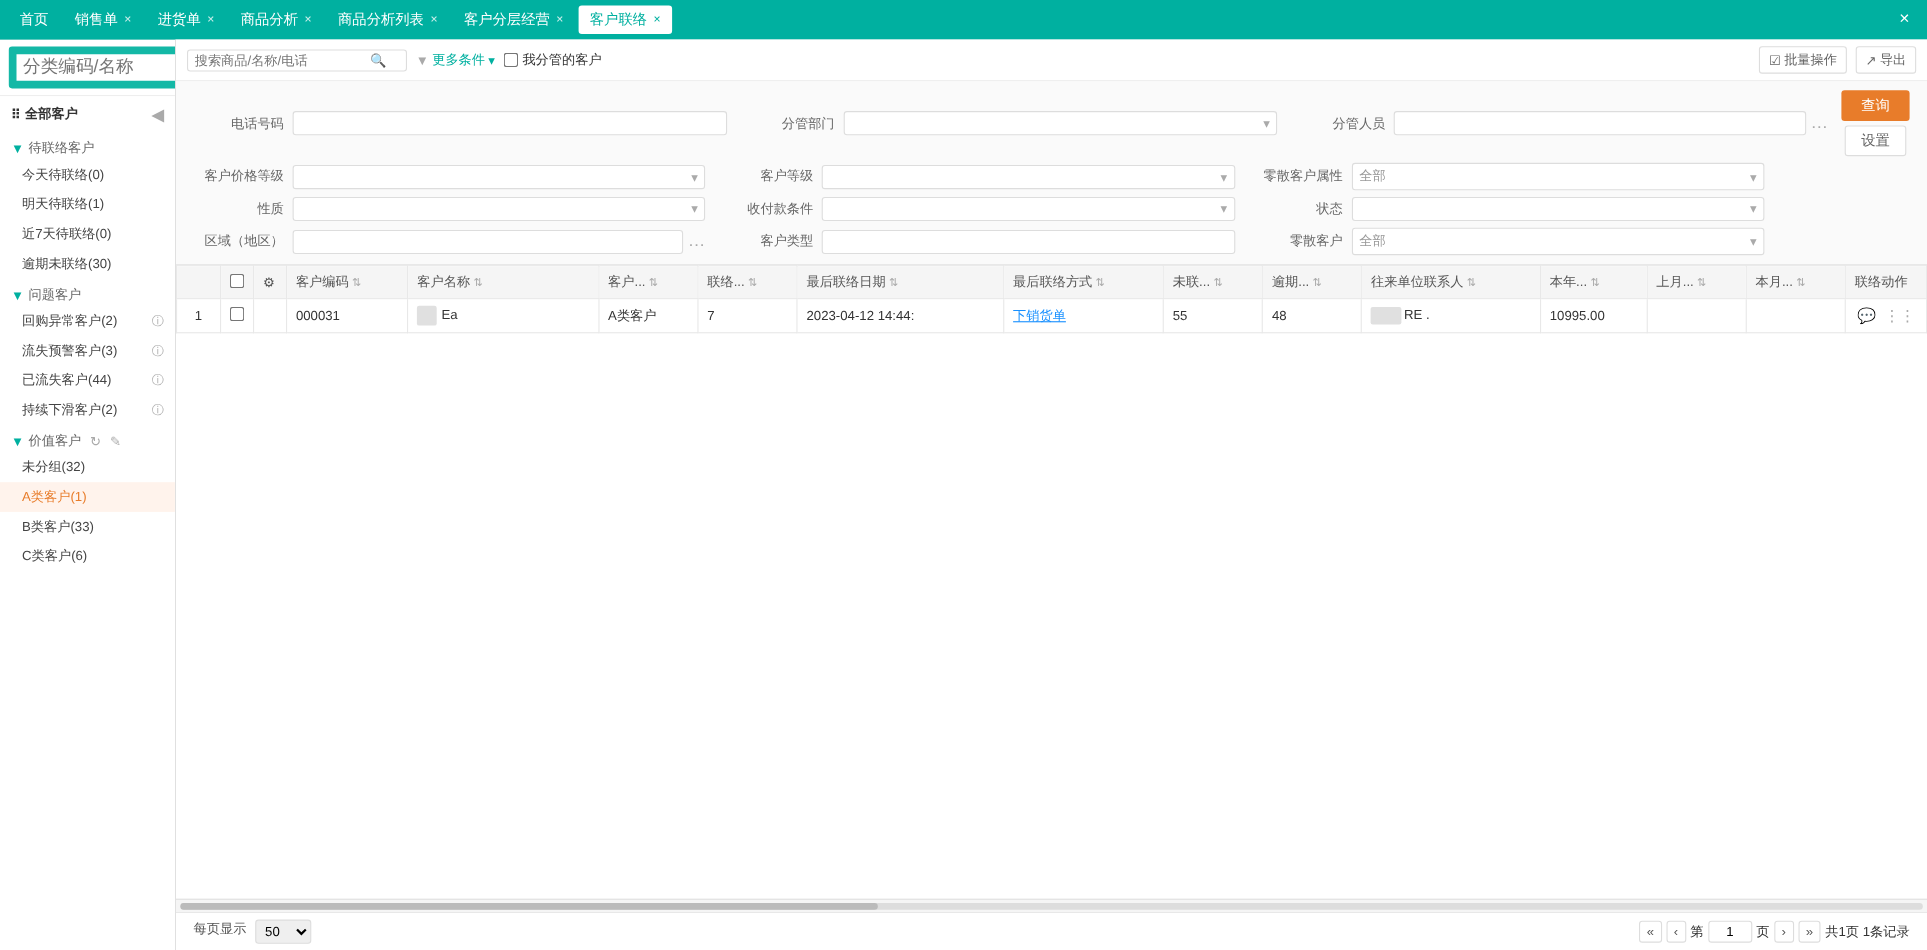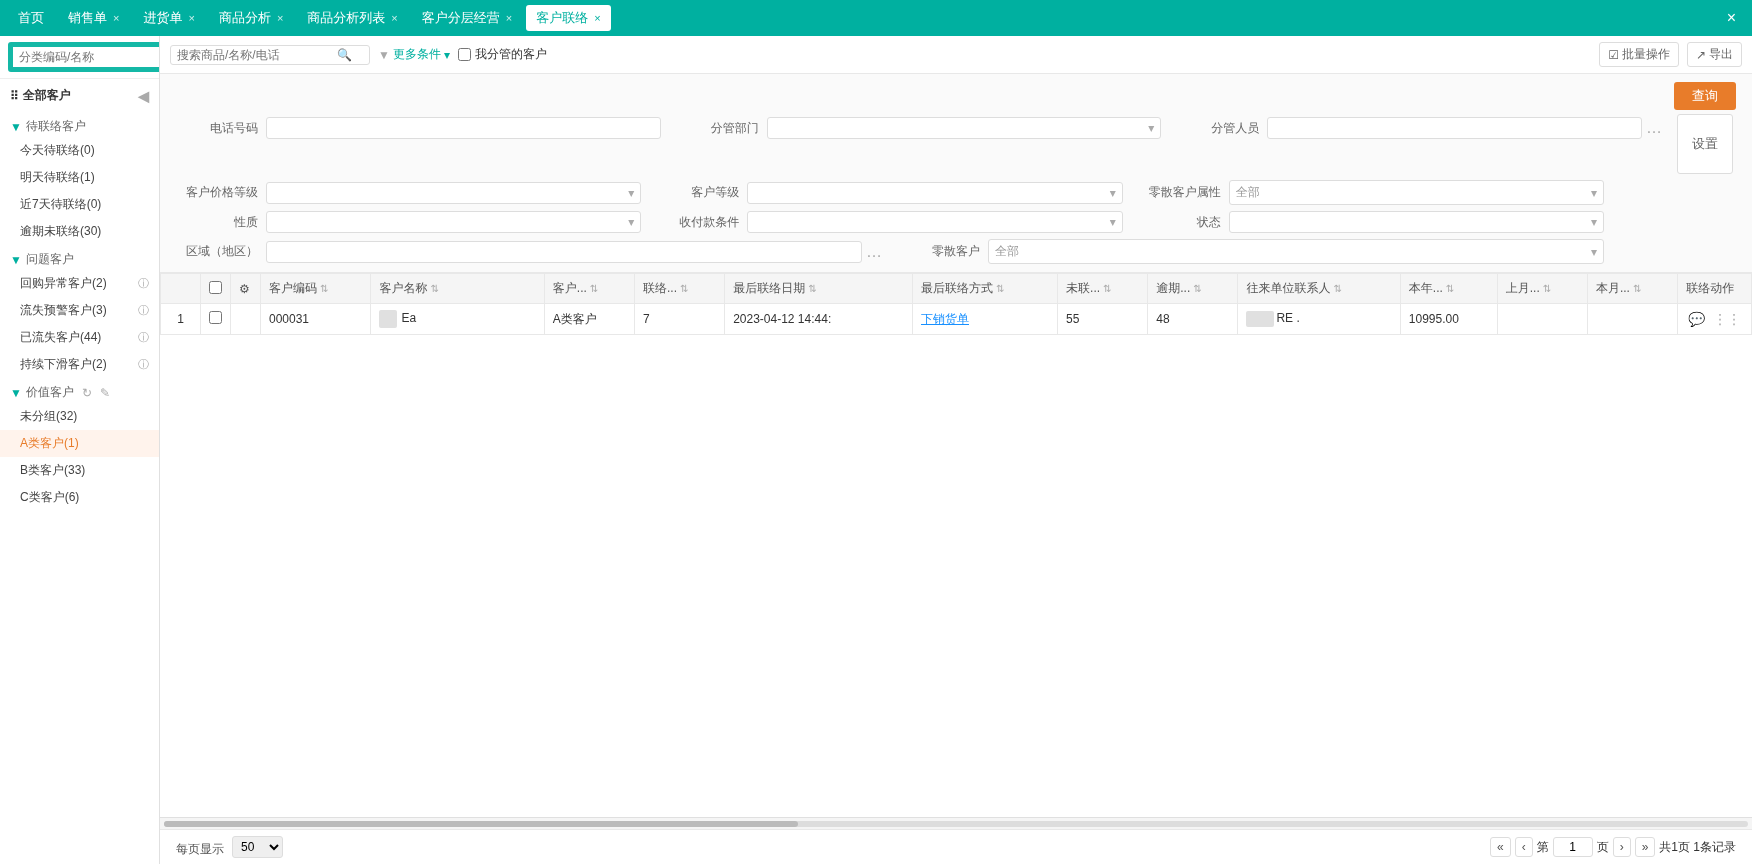--- a/index.html
+++ b/index.html
@@ -61,24 +61,24 @@
       overflow-y: auto;
     }
     .sidebar-search {
       padding: 6px 8px;
       display: flex;
       align-items: center;
       border-bottom: 1px solid #eee;
     }
     .sidebar-search input {
       flex: 1;
-      border: 5px solid #14b8a6;
+      border: 7px solid #14b8a6;
       border-radius: 3px;
       padding: 3px 6px;
-      font-size: 12px;
+      font-size: 16px;
       outline: none;
     }
     .sidebar-header {
       padding: 8px 10px;
       font-weight: bold;
       display: flex;
       align-items: center;
       justify-content: space-between;
       cursor: pointer;
     }
@@ -244,21 +244,21 @@
       border-radius: 3px;
       padding: 5px 18px;
       font-size: 13px;
       cursor: pointer;
     }
     .settings-btn {
       background: #fff;
       color: #666;
       border: 1px solid #ddd;
       border-radius: 3px;
-      padding: 20px 14px;
+      padding: 4px 14px;
       font-size: 13px;
       cursor: pointer;
     }
 
     
     .table-container {
       flex: 1;
       overflow: auto;
       position: relative;
     }
@@ -308,21 +308,21 @@
     .bottom-bar {
       border-top: 1px solid #e8e8e8;
       padding: 6px 16px;
       display: flex;
       align-items: center;
       justify-content: space-between;
       background: #fff;
     }
     .page-info {
       display: flex;
-      align-items: flex-end;
+      align-items: flex-start;
       gap: 8px;
       font-size: 12px;
       color: #555;
     }
     .page-size-select {
       border: 1px solid #ddd;
       border-radius: 3px;
       padding: 2px 4px;
       font-size: 12px;
       outline: none;
@@ -585,20 +585,24 @@
           </div>
         </div>
         <div style="width:120px;margin-left:12px;"></div>
       </div>
 
       <div class="adv-filter-row">
         <div class="filter-field">
           <label>区域（地区）</label>
           <input class="field-input" type="text" style="flex: 1 1 0%;">
           <span class="field-more">…</span>
+        </div>
+        <div class="filter-field" style="margin-left:16px;">
+          <label>客户类型</label>
+          <input class="field-input" type="text" style="">
         </div>
         <div class="filter-field" style="margin-left:16px;justify-content:center;">
           <label>零散客户</label>
           <div class="field-select">
             <span class="field-select-text">全部</span>
             <span class="field-select-arrow">▾</span>
           </div>
         </div>
         <div style="width:120px;margin-left:12px;"></div>
       </div>

